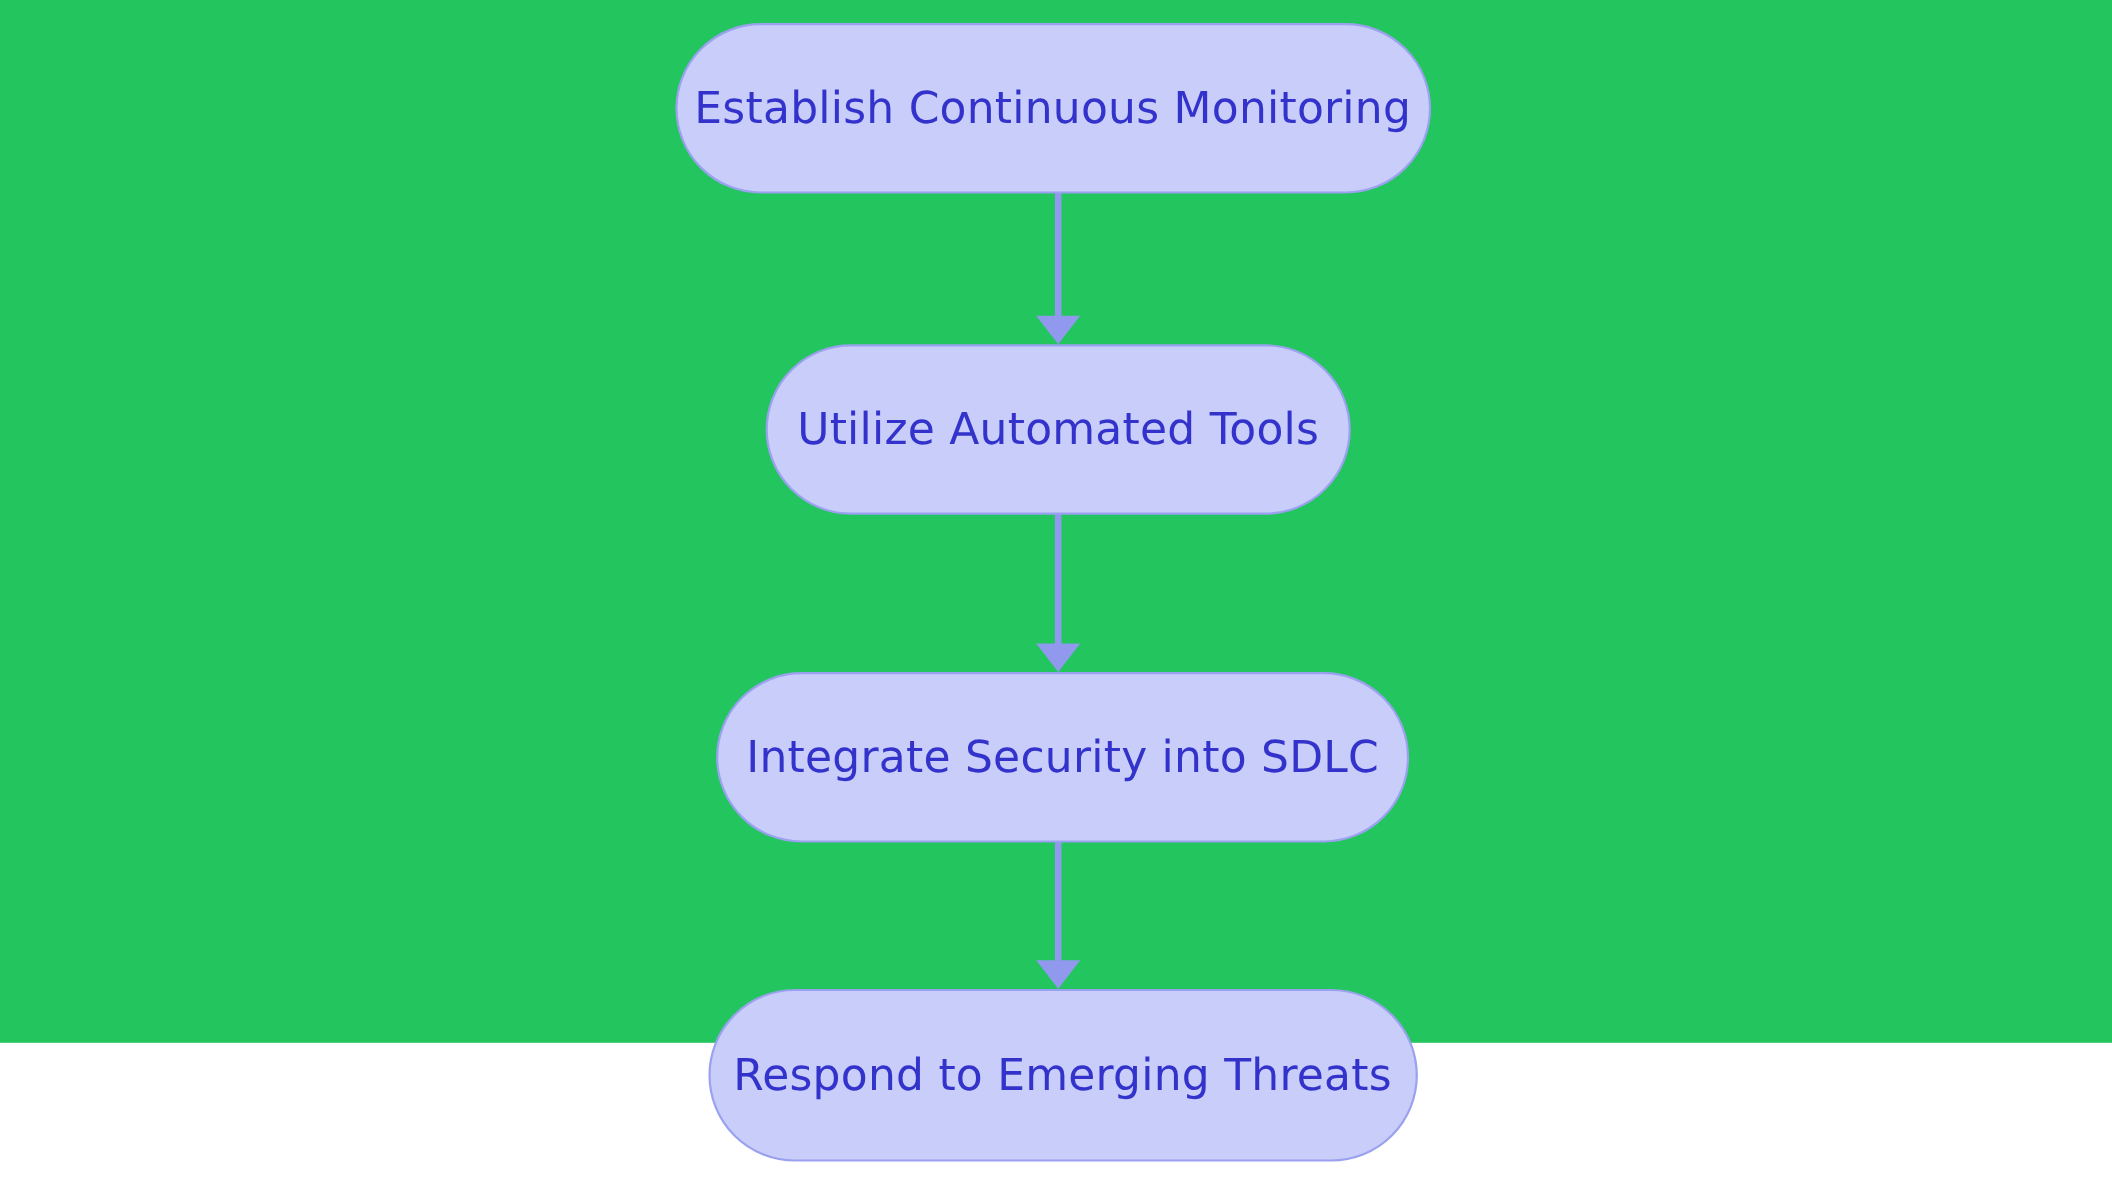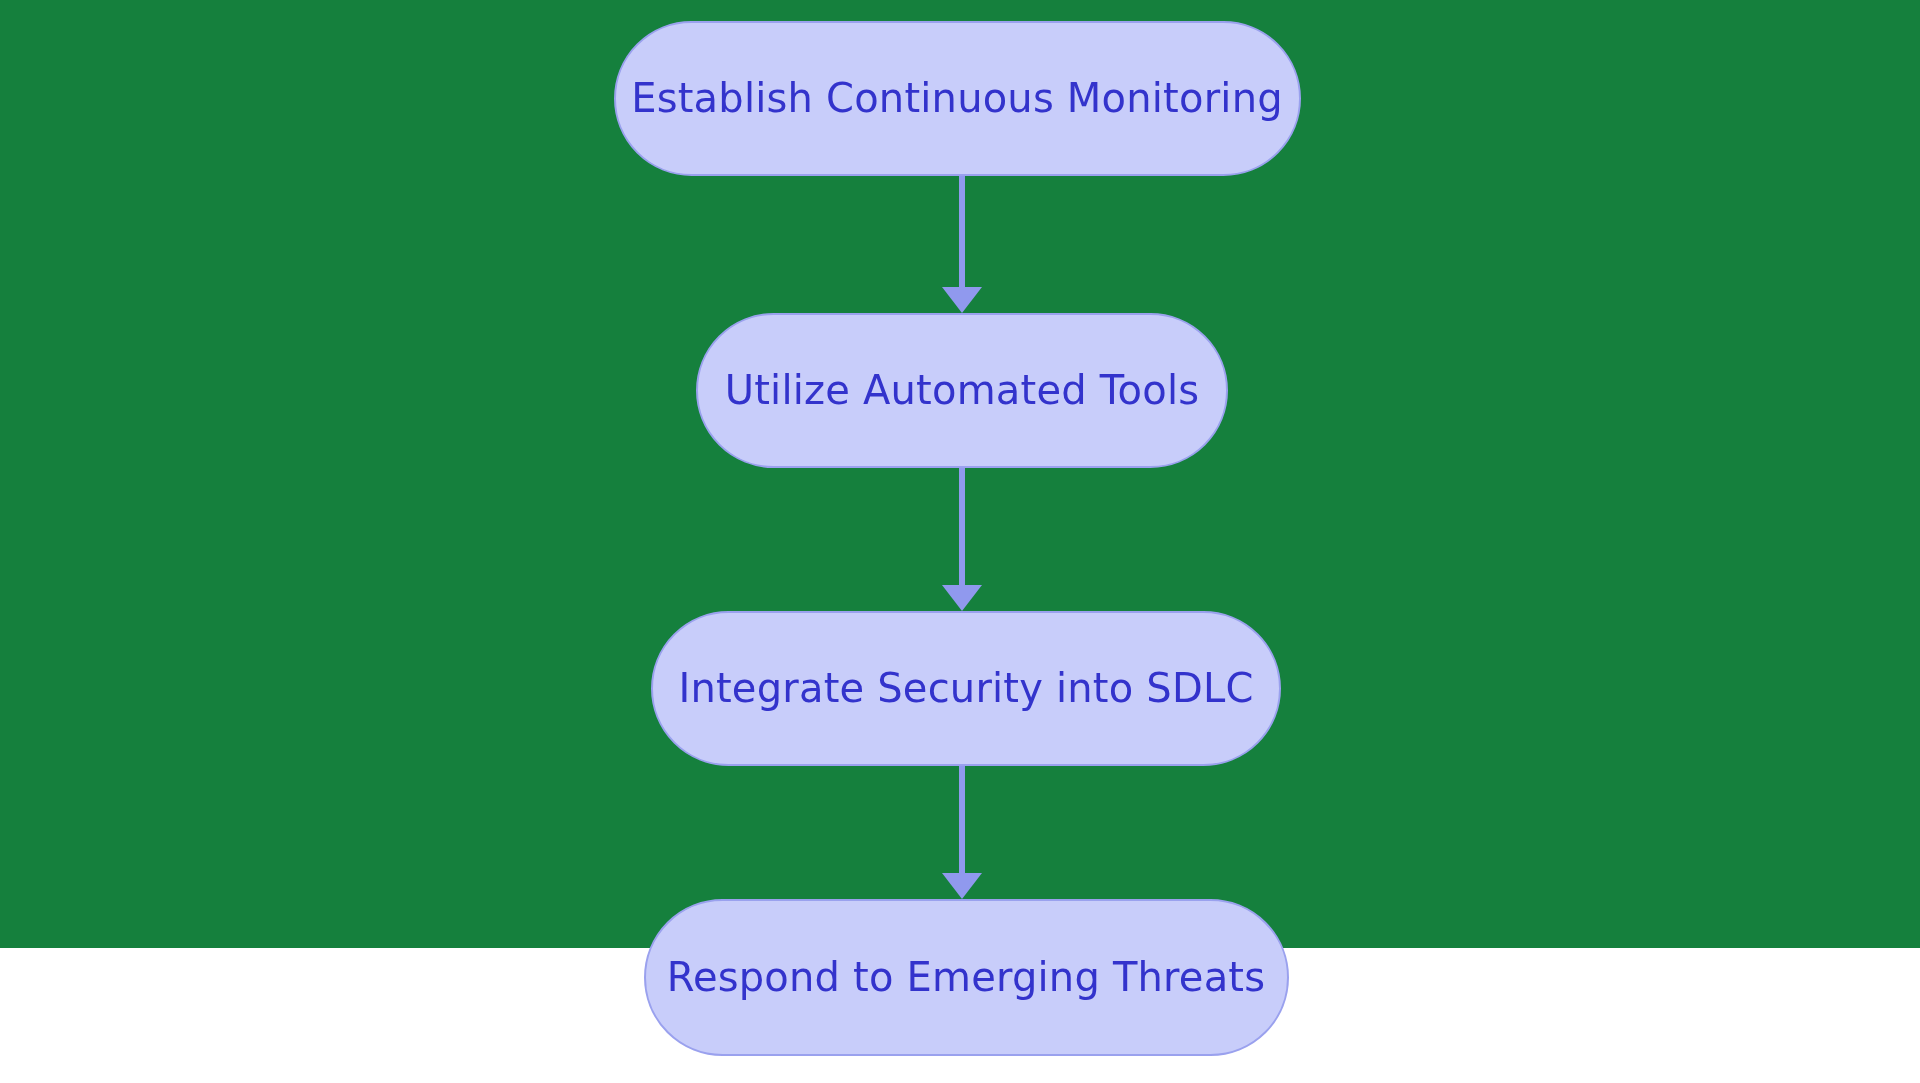--- a/index.html
+++ b/index.html
@@ -11,21 +11,21 @@
   body {
     width: 1920px;
     height: 1083px;
     overflow: hidden;
     font-family: "DejaVu Sans", "Liberation Sans", sans-serif;
   }
   #flow-root {
     position: relative;
     width: 1920px;
     height: 948px;
-    background: #15803d;
+    background: #22c55e;
   }
   #flow-svg {
     position: absolute;
     top: 0;
     left: 0;
     width: 1920px;
     height: 1083px;
     display: block;
   }
   .node-label {

